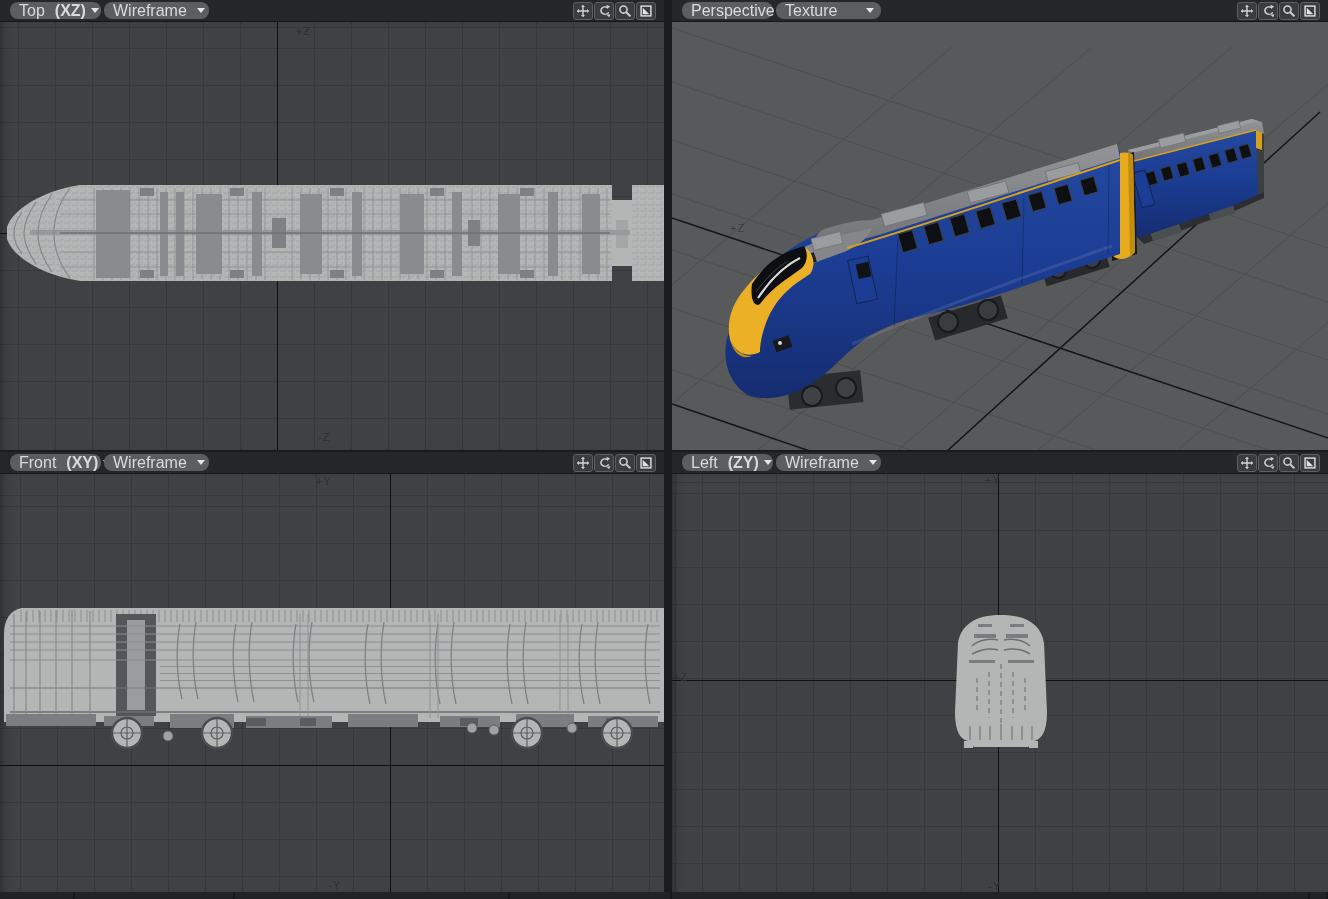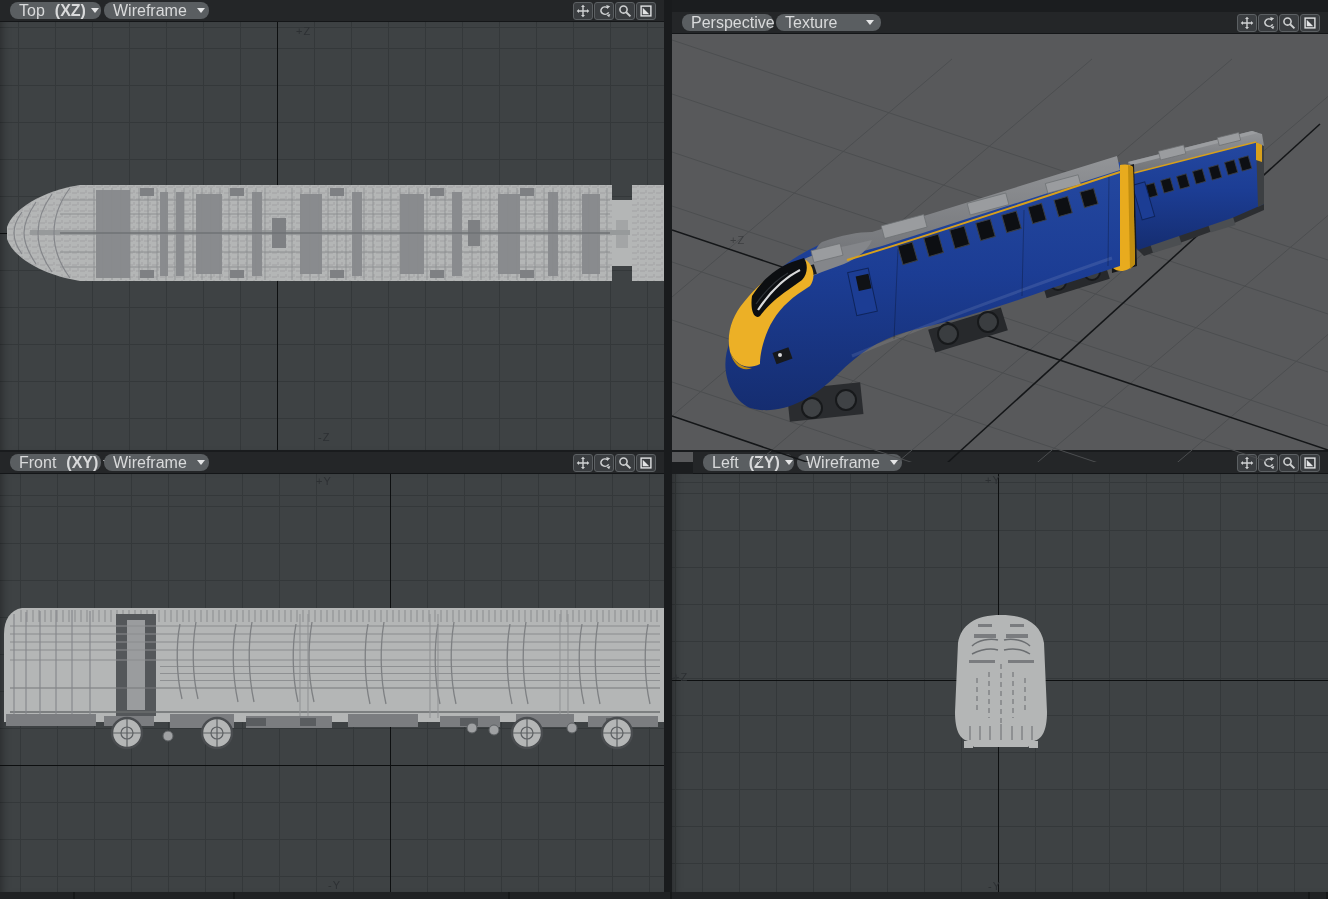--- a/index.html
+++ b/index.html
@@ -1,23 +1,23 @@
 <!DOCTYPE html>
 <html><head>
 <meta charset="utf-8">
 <style>
   * { margin:0; padding:0; box-sizing:border-box; }
   body { background:#101112; font-family:"Liberation Sans", sans-serif; }
   .app { position:relative; width:1328px; height:899px; background:#1b1d1f; overflow:hidden; }
 
   .viewport { position:absolute; }
   .vp-top-left    { left:0;   top:0;   width:664px; height:450px; }
-  .vp-top-right   { left:672px;top:12px;  width:656px; height:450px; }
+  .vp-top-right   { left:672px;top:0;  width:656px; height:450px; }
   .vp-bottom-left { left:0;   top:452px; width:664px; height:440px; }
-  .vp-bottom-right{ left:672px;top:452px; width:656px; height:440px;padding-left:21px; }
+  .vp-bottom-right{ left:672px;top:452px; width:656px; height:440px; }
 
   .divider-v { position:absolute; left:664px; top:0; width:8px; height:892px; background:#191b1d; }
   .divider-h { position:absolute; left:0; top:450px; width:1328px; height:2px; background:#191b1d; }
   .bottom-bar { position:absolute; left:0; top:892px; width:1328px; height:7px; background:#202224; display:flex; }
   .bottom-bar .seg { border-right:2px solid #161819; height:100%; }
 
   
   .vp-header { height:22px; background:#242628; display:flex; align-items:center; padding:0 8px 0 10px; gap:3px; border-bottom:1px solid #141618; }
   .vp-btn { height:17px; border-radius:8px; background:#5a5e61; color:#d9dadb; font-size:16px;
             display:flex; align-items:center; padding:0 7px 0 9px; gap:5px; cursor:default; }

